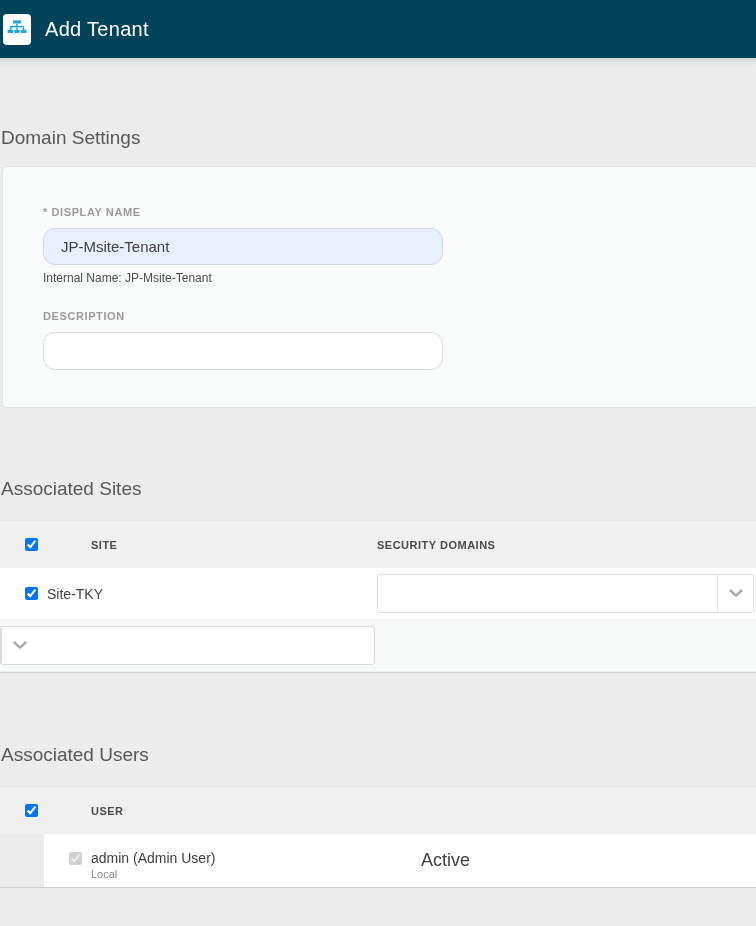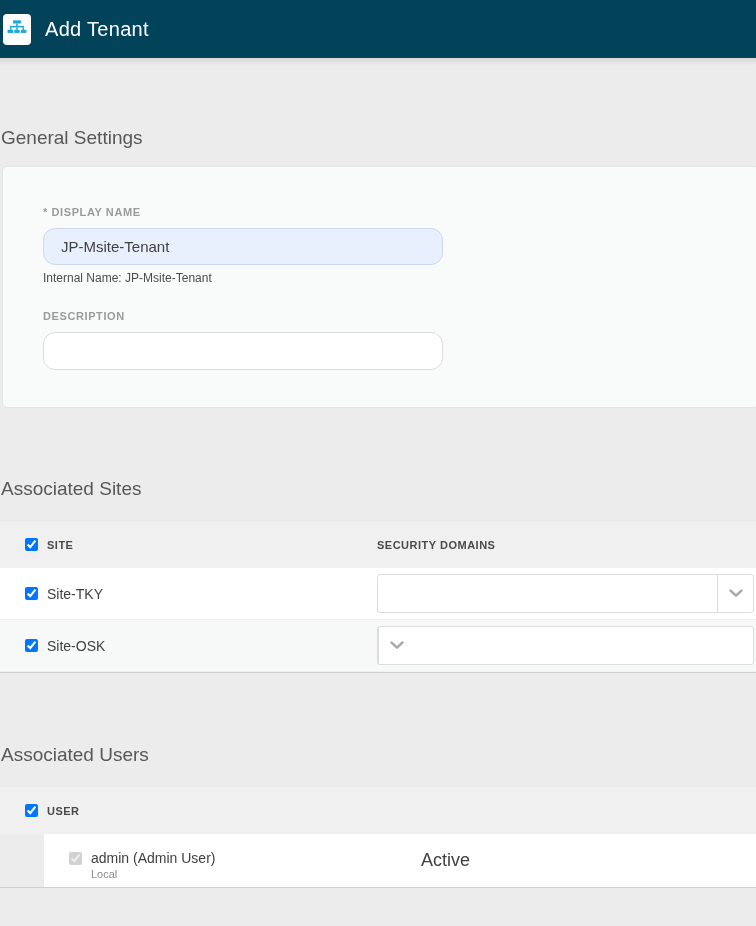--- a/index.html
+++ b/index.html
@@ -28,21 +28,21 @@
   .text-input { display:block; width:400px; height:37px; border-radius:12px; font-family:"Liberation Sans",sans-serif; font-size:15px; outline:none; }
   #display-input { margin-top:9px; background:#e8f0fe; border:1px solid #cdd8ee; color:#414141; padding:0 17px; }
   .helper { margin-top:6px; font-size:12px; color:#4d4d4d; }
   #desc-label { margin-top:25px; }
   #desc-input { margin-top:9px; height:38px; background:#ffffff; border:1px solid #dcdcdc; padding:0 12px; color:#414141; }
 
   
   .data-table { margin-top:19px; border-bottom:1px solid #cfcfcf; }
   .thead { display:grid; grid-template-columns:377px 1fr; height:48px; align-items:center; background:#f0f0f0; border-top:1px solid #e7e7e7; }
   .th { font-size:11px; font-weight:700; color:#4a4a4b; letter-spacing:.5px; display:flex; align-items:center; }
-  .th.first { padding-left:25px; }
+  .th.first { padding-left:25px;gap:44px; }
   .trow { display:grid; grid-template-columns:377px 1fr; align-items:center; background:#ffffff; }
   .trow.site-row { height:52px; border-bottom:1px solid #f1f1f1; }
   .trow.alt { background:#f7f8f8; }
   .cell-left { padding-left:25px; display:flex; align-items:center; font-size:14px; color:#414141; }
   input[type=checkbox] { width:13px; height:13px; margin-right:9px; flex:0 0 auto; }
   .dropdown { height:39px; margin-right:2px; background:#ffffff; border:1px solid #dcdcdc; border-radius:3px; display:flex; align-items:stretch; }
   .dd-text { flex:1; display:flex; align-items:center; padding-left:12px; font-size:14px; color:#4d4d4d; }
   .dd-toggle { width:36px; border-left:1px solid #dcdcdc; display:flex; align-items:center; justify-content:center; cursor:pointer; }
 
   .trow.user-row { height:53px;margin-left:44px; }
@@ -74,21 +74,21 @@
       </svg>
     </span>
     <span class="app-title">Add Tenant</span>
     <span class="edge-icon">
       <span class="bit"></span>
       <span class="bit"></span>
     </span>
   </div>
   <div class="header-shadow"></div>
 
-  <div class="section-title" id="gs-title">General Settings</div>
+  <div class="section-title" id="gs-title">Domain Settings</div>
 
   <div class="card">
     <label class="field-label">* DISPLAY NAME</label>
     <input class="text-input" id="display-input" type="text" value="JP-Msite-Tenant" style="">
     <div class="helper">Internal Name: JP-Msite-Tenant</div>
 
     <label class="field-label" id="desc-label">DESCRIPTION</label>
     <input class="text-input" id="desc-input" type="text" value="" style="">
   </div>
 
@@ -116,24 +116,20 @@
           <div class="dd-toggle">
             <svg width="14" height="9" viewBox="0 0 14 9">
                 <path d="M1.6 1.6 L7 6.6 L12.4 1.6" stroke="#a9a9a9" stroke-width="2.6" fill="none" stroke-linecap="round" stroke-linejoin="round"></path>
               </svg>
           </div>
         </div>
       </div>
     </div>
 
     <div class="trow site-row alt">
-      <div class="cell-left">
-        <input type="checkbox" checked="true" style="">
-        <span>Site-OSK</span>
-      </div>
       <div>
         <div class="dropdown">
           <div class="dd-toggle">
             <svg width="14" height="9" viewBox="0 0 14 9">
                 <path d="M1.6 1.6 L7 6.6 L12.4 1.6" stroke="#a9a9a9" stroke-width="2.6" fill="none" stroke-linecap="round" stroke-linejoin="round"></path>
               </svg>
           </div>
         </div>
       </div>
     </div>

